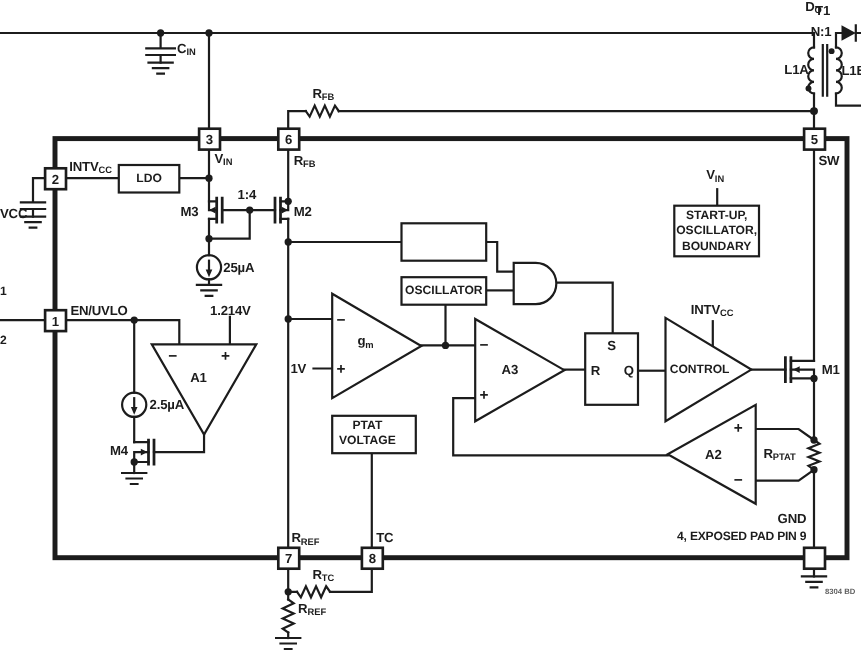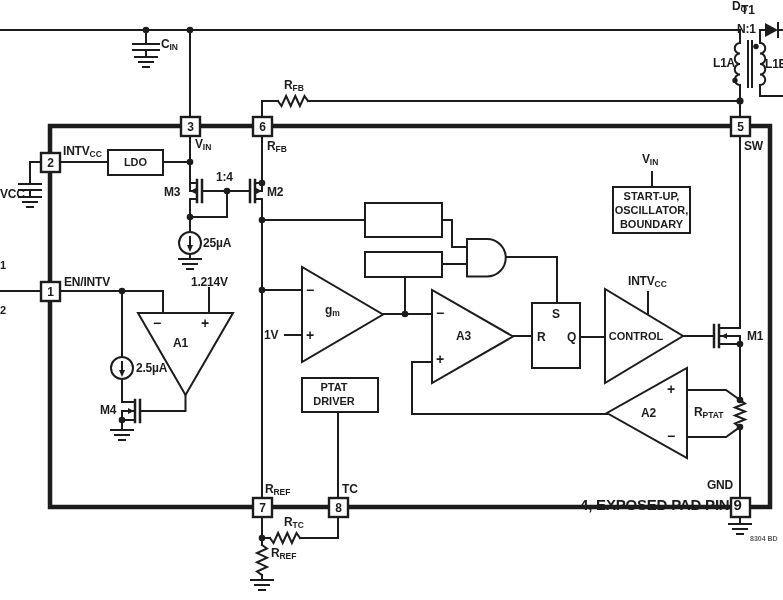--- a/index.html
+++ b/index.html
@@ -8,21 +8,21 @@
   svg{position:absolute;left:0;top:0;}
   .lbl{position:absolute;font-size:12px;font-weight:bold;line-height:1;white-space:nowrap;
        color:#1c1c1c;letter-spacing:-0.2px;}
   .lbl .sb{font-size:8.5px;vertical-align:-2px;letter-spacing:0;}
   .sign{position:absolute;font-size:14px;font-weight:bold;line-height:1;color:#1c1c1c;}
   .pin-num{position:absolute;width:19px;text-align:center;font-size:12px;font-weight:bold;line-height:1;color:#1c1c1c;}
   .boxtext{position:absolute;display:flex;flex-direction:column;align-items:center;justify-content:center;
            text-align:center;font-weight:bold;color:#1c1c1c;}
   .fs11{font-size:11px;line-height:1.25;}
   .fs10{font-size:11px;line-height:1.3;}
-  .right{text-align:right;margin-top:14px;}
+  .right{text-align:right;}
   .code{position:absolute;font-size:7px;font-weight:bold;color:#5f5f5f;letter-spacing:0;}
 </style>
 </head>
 <body>
 
 <div class="stage">
 
 <svg width="783" height="600" viewBox="0 0 783 600">
   <g stroke="#1c1c1c" stroke-width="2" fill="none" stroke-linecap="square">
 
@@ -252,30 +252,31 @@
 <div class="pin-num" style="left:731px;top:121px">5</div>
 <div class="pin-num" style="left:41px;top:157px">2</div>
 <div class="pin-num" style="left:41px;top:286px">1</div>
 <div class="pin-num" style="left:253px;top:502px">7</div>
 <div class="pin-num" style="left:329px;top:502px">8</div>
 
 <div class="lbl" style="left:195px;top:138px"><span>V</span><sub class="sb">IN</sub></div>
 <div class="lbl" style="left:267px;top:140px"><span>R</span><sub class="sb">FB</sub></div>
 <div class="lbl" style="left:744px;top:140px">SW</div>
 <div class="lbl" style="left:63px;top:145px"><span>INTV</span><sub class="sb">CC</sub></div>
-<div class="lbl" style="left:64px;top:276px">EN/INTV</div>
+<div class="lbl" style="left:64px;top:276px">EN/UVLO</div>
 <div class="lbl" style="left:265px;top:483px"><span>R</span><sub class="sb">REF</sub></div>
 <div class="lbl" style="left:342px;top:483px">TC</div>
 <div class="lbl right" style="left:703px;top:465px;width:30px">GND</div>
-<div class="lbl right" style="left:580px;top:483px;width:153px;font-size:15px">4, EXPOSED PAD PIN 9</div>
+<div class="lbl right" style="left:580px;top:483px;width:153px;font-size:11px">4, EXPOSED PAD PIN 9</div>
 
 <div class="boxtext fs11" style="left:108px;top:150px;width:55px;height:25px">LDO</div>
+<div class="boxtext fs11" style="left:365px;top:252px;width:77px;height:25px">OSCILLATOR</div>
 <div class="boxtext fs11" style="left:302px;top:378px;width:64px;height:34px">
   <span>PTAT</span>
-      <span>DRIVER</span>
+      <span>VOLTAGE</span>
 </div>
 <div class="boxtext fs10" style="left:613px;top:187px;width:77px;height:46px">
   <span>START-UP,</span>
       <span>OSCILLATOR,</span>
       <span>BOUNDARY</span>
 </div>
 <div class="boxtext fs11" style="left:605px;top:330px;width:62px;height:13px">CONTROL</div>
 <div class="lbl" style="left:628px;top:275px"><span>INTV</span><sub class="sb">CC</sub></div>
 <div class="lbl" style="left:642px;top:153px"><span>V</span><sub class="sb">IN</sub></div>
 

